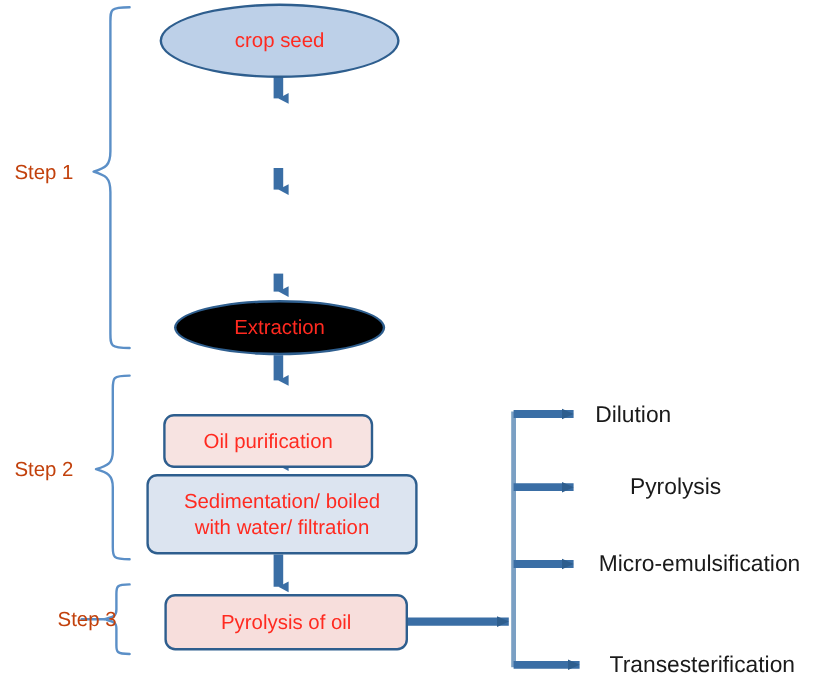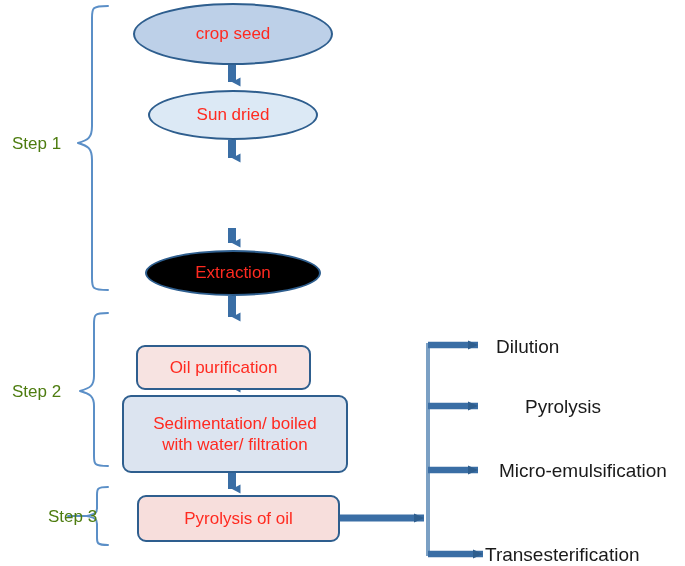--- a/index.html
+++ b/index.html
@@ -39,21 +39,21 @@
     border: 2.2px solid #2E5E8E;
     z-index: 3;
   }
   .ellipse { border-radius: 50%; }
   .rbox { border-radius: 9px; }
   .node span { display: block; padding: 0 8px; }
 
   
   .step-label {
     position: absolute;
-    color: #4d7c0f;
+    color: #c2410c;
     font-family: "Liberation Sans", sans-serif;
     font-size: 17px;
     white-space: nowrap;
     z-index: 4;
   }
   
   .prod-label {
     position: absolute;
     color: #1a1a1a;
     font-family: "Liberation Sans", sans-serif;
@@ -108,42 +108,39 @@
   <div class="step-label" style="left:12px; top:134px;">Step 1</div>
   <div class="step-label" style="left:12px; top:382px;">Step 2</div>
   <div class="step-label" style="left:12px; top:507px;margin-left:36px;">Step 3</div>
 
   <div class="node ellipse" style="left:133px; top:3px; width:200px; height:62px; background:#BDD0E8;">
     <span>
         <span style="display: block;">crop seed</span>
       </span>
   </div>
 
-  <div class="node ellipse" style="left:148px; top:90px; width:170px; height:50px; background:#DCE9F5;">
-    <span>Sun dried</span>
-  </div>
 
 
   <div class="node ellipse" style="left:145px; top:250px; width:176px; height:46px; background:#000000;">
     <span>Extraction</span>
   </div>
 
   <div class="node rbox" style="left:136px; top:325px; width:175px; height:45px; background:#F7E3E1;margin-top:20px;">
     <span>Oil purification</span>
   </div>
 
-  <div class="node rbox" style="left:122px; top:395px; width:226px; height:78px; background:#DCE4F0;">
+  <div class="node rbox" style="left:122px; top:395px; width:226px; height:67px; background:#DCE4F0;">
     <span>
         <span style="display: block;">Sedimentation/ boiled</span>
         <span style="display: block;">with water/ filtration</span>
       </span>
   </div>
 
   <div class="node rbox" style="left:137px; top:495px; width:203px; height:47px; background:#F7DEDC;">
     <span>Pyrolysis of oil</span>
   </div>
 
   <div class="prod-label" style="left:496px; top:336px;">Dilution</div>
   <div class="prod-label" style="left:497px; top:396px;margin-left:28px;">Pyrolysis</div>
   <div class="prod-label" style="left:499px; top:460px;">Micro-emulsification</div>
-  <div class="prod-label" style="left:485px; top:544px;">Transesterification</div>
+  <div class="prod-label" style="left:508px; top:544px;">Transesterification</div>
 
 </div>
 
 </body></html>

